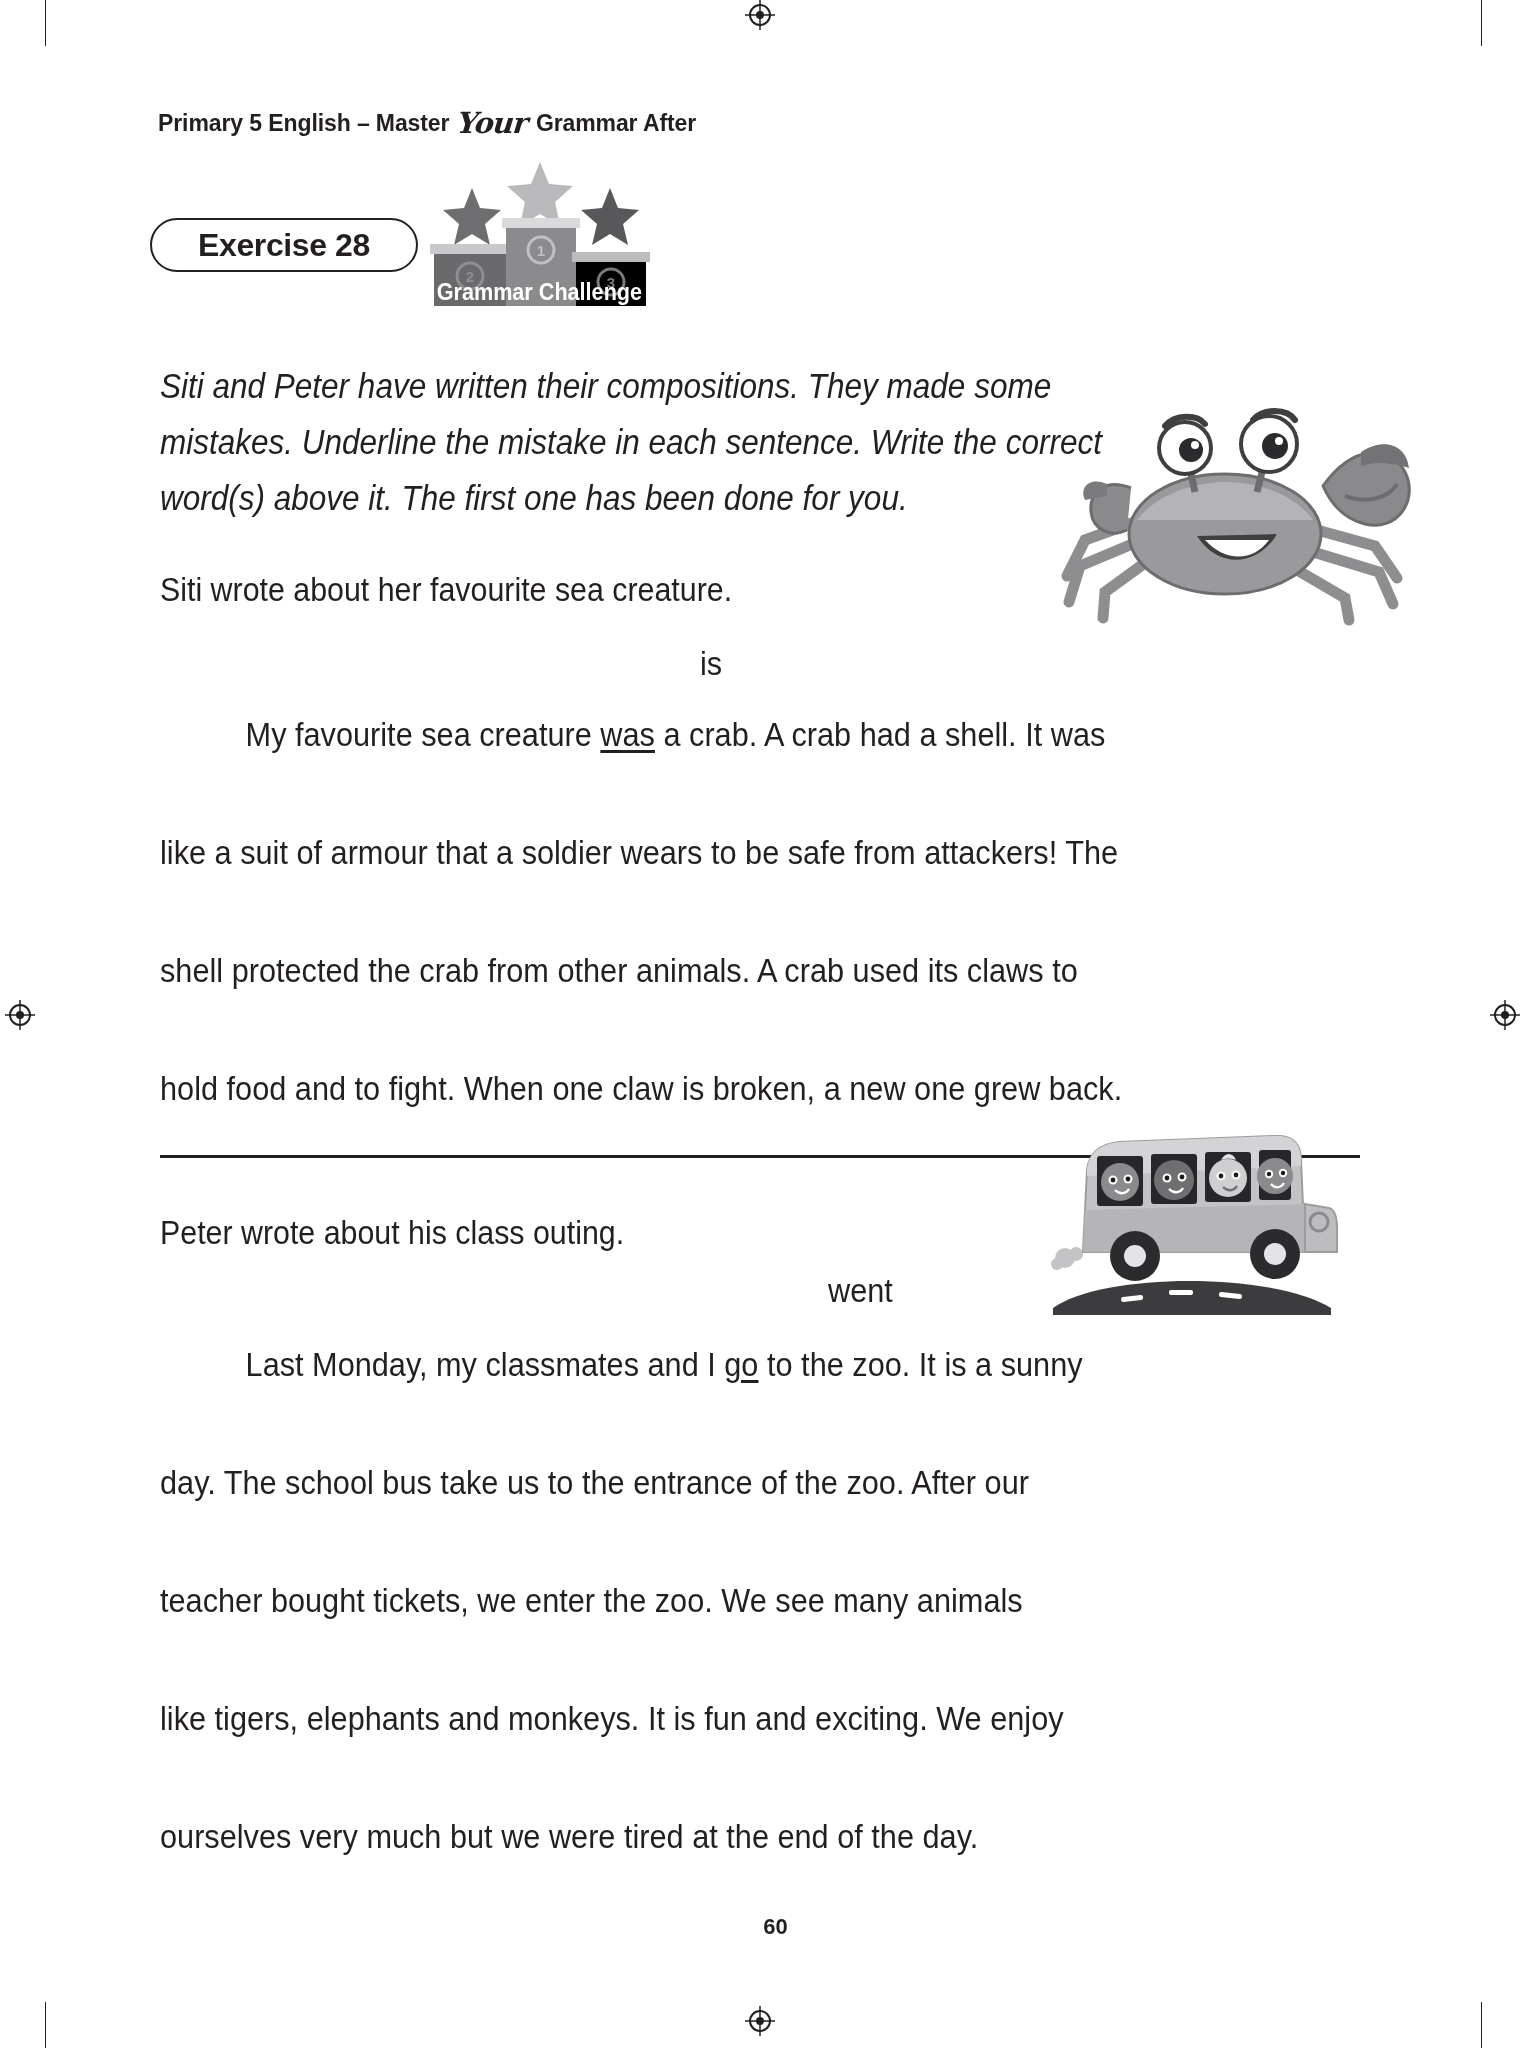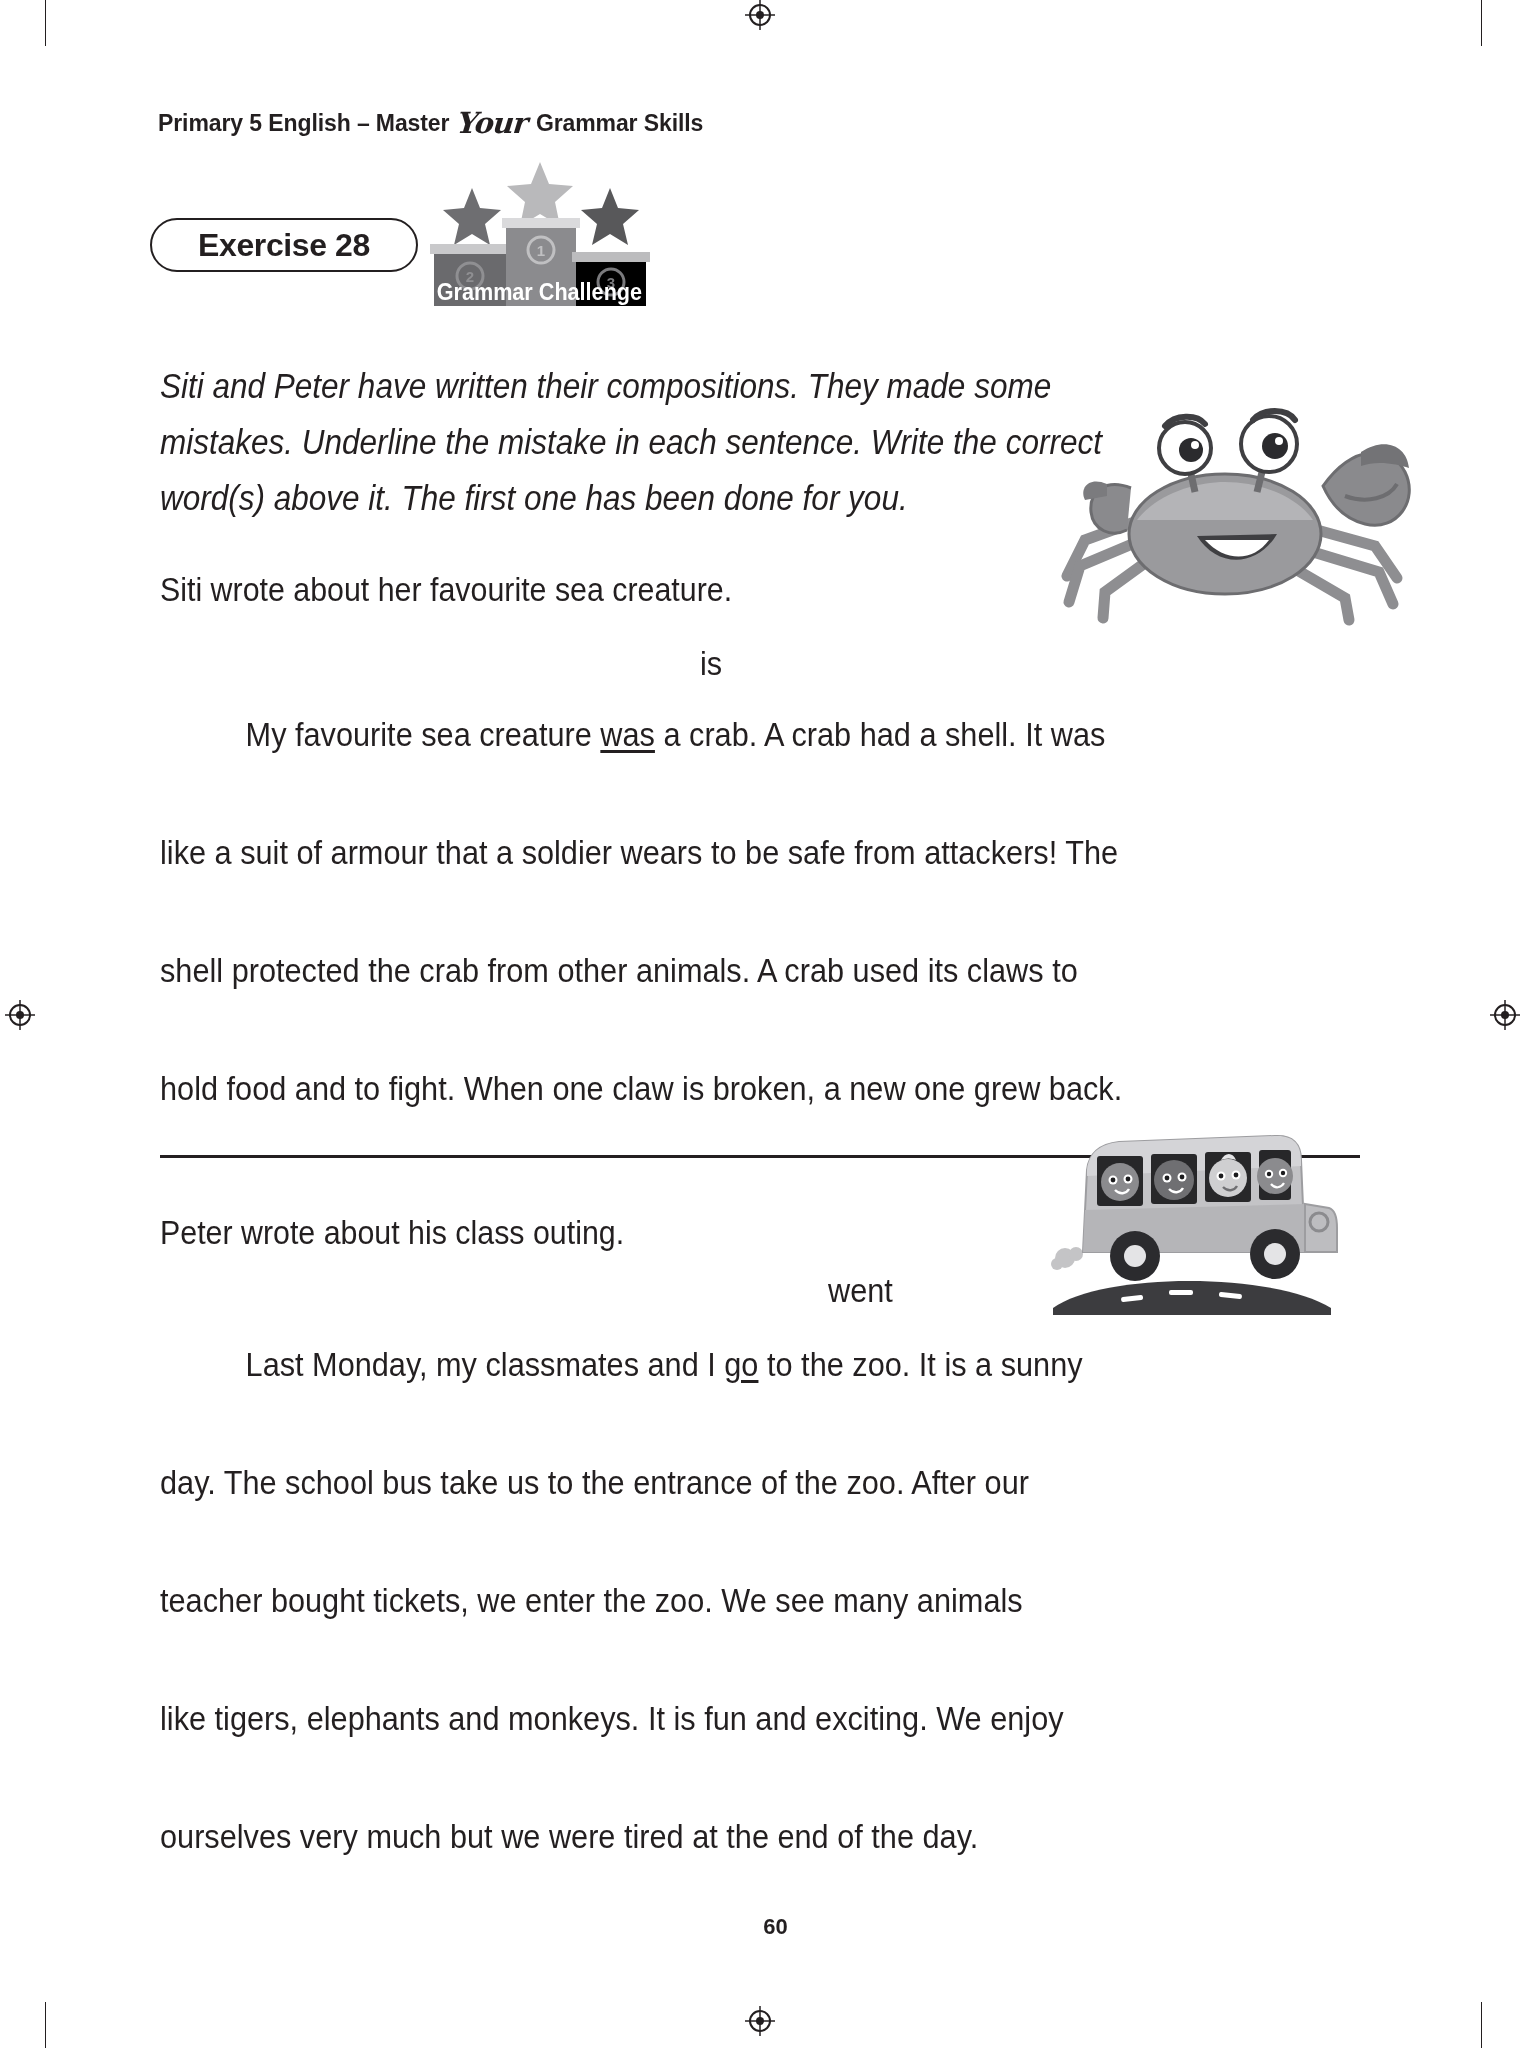--- a/index.html
+++ b/index.html
@@ -225,21 +225,21 @@
   </div>
   <div class="reg" style="left:1490px; top:1000px;">
     <svg width="30" height="30" viewBox="0 0 30 30">
       <circle cx="15" cy="15" r="10" fill="none" stroke="#231f20" stroke-width="2"></circle>
       <circle cx="15" cy="15" r="4" fill="#231f20"></circle>
       <line x1="15" y1="0" x2="15" y2="30" stroke="#231f20" stroke-width="1.5"></line>
       <line x1="0" y1="15" x2="30" y2="15" stroke="#231f20" stroke-width="1.5"></line>
     </svg>
   </div>
 
-  <div class="header-line"><span>Primary 5 English – Master </span><span class="script">Your</span><span> Grammar Skills</span></div>
+  <div class="header-line"><span>Primary 5 English – Master </span><span class="script">Your</span><span> Grammar After</span></div>
 
   <div class="exercise-pill">
     <span>Exercise 28</span>
   </div>
 
   <div class="podium">
     <svg width="240" height="152" viewBox="0 0 240 152">
 
       <polygon points="120,4 129,26 153,28 135,44 140,68 120,56 100,68 105,44 87,28 111,26" fill="#b9b9bb"></polygon>
       <polygon points="52,30 60,50 81,52 65,66 70,87 52,76 34,87 39,66 23,52 44,50" fill="#6e6e71"></polygon>

